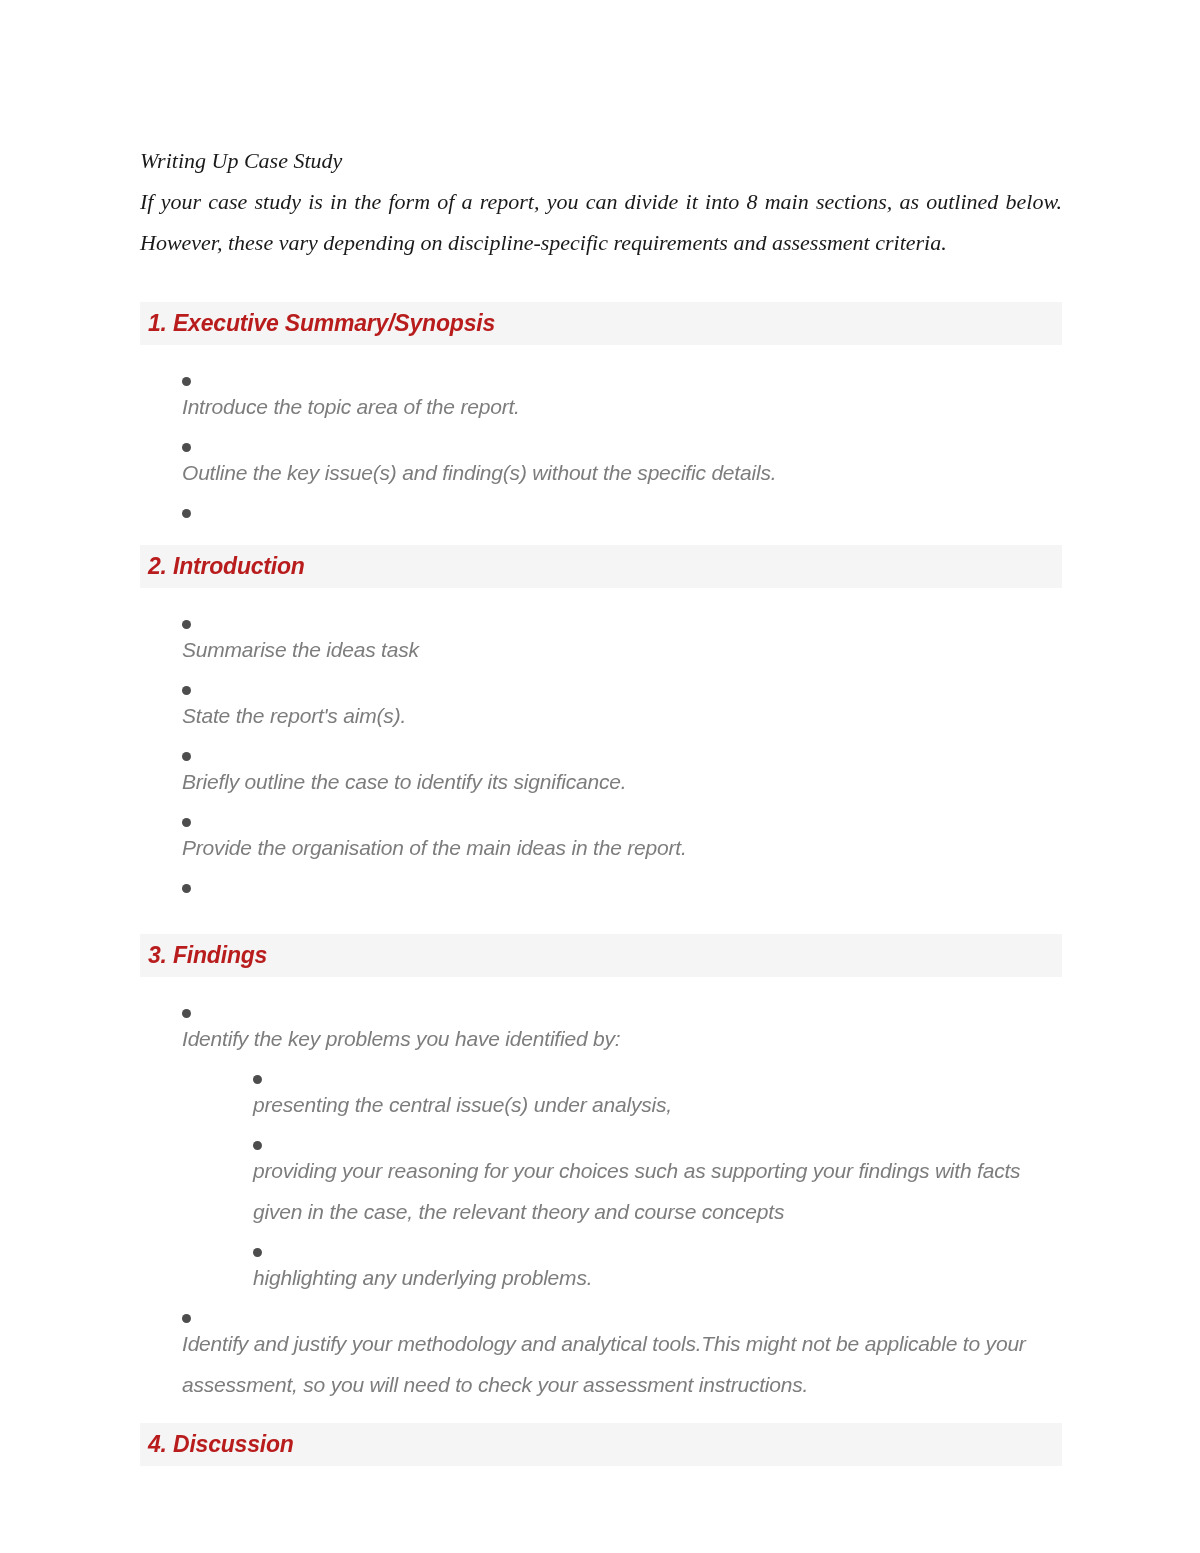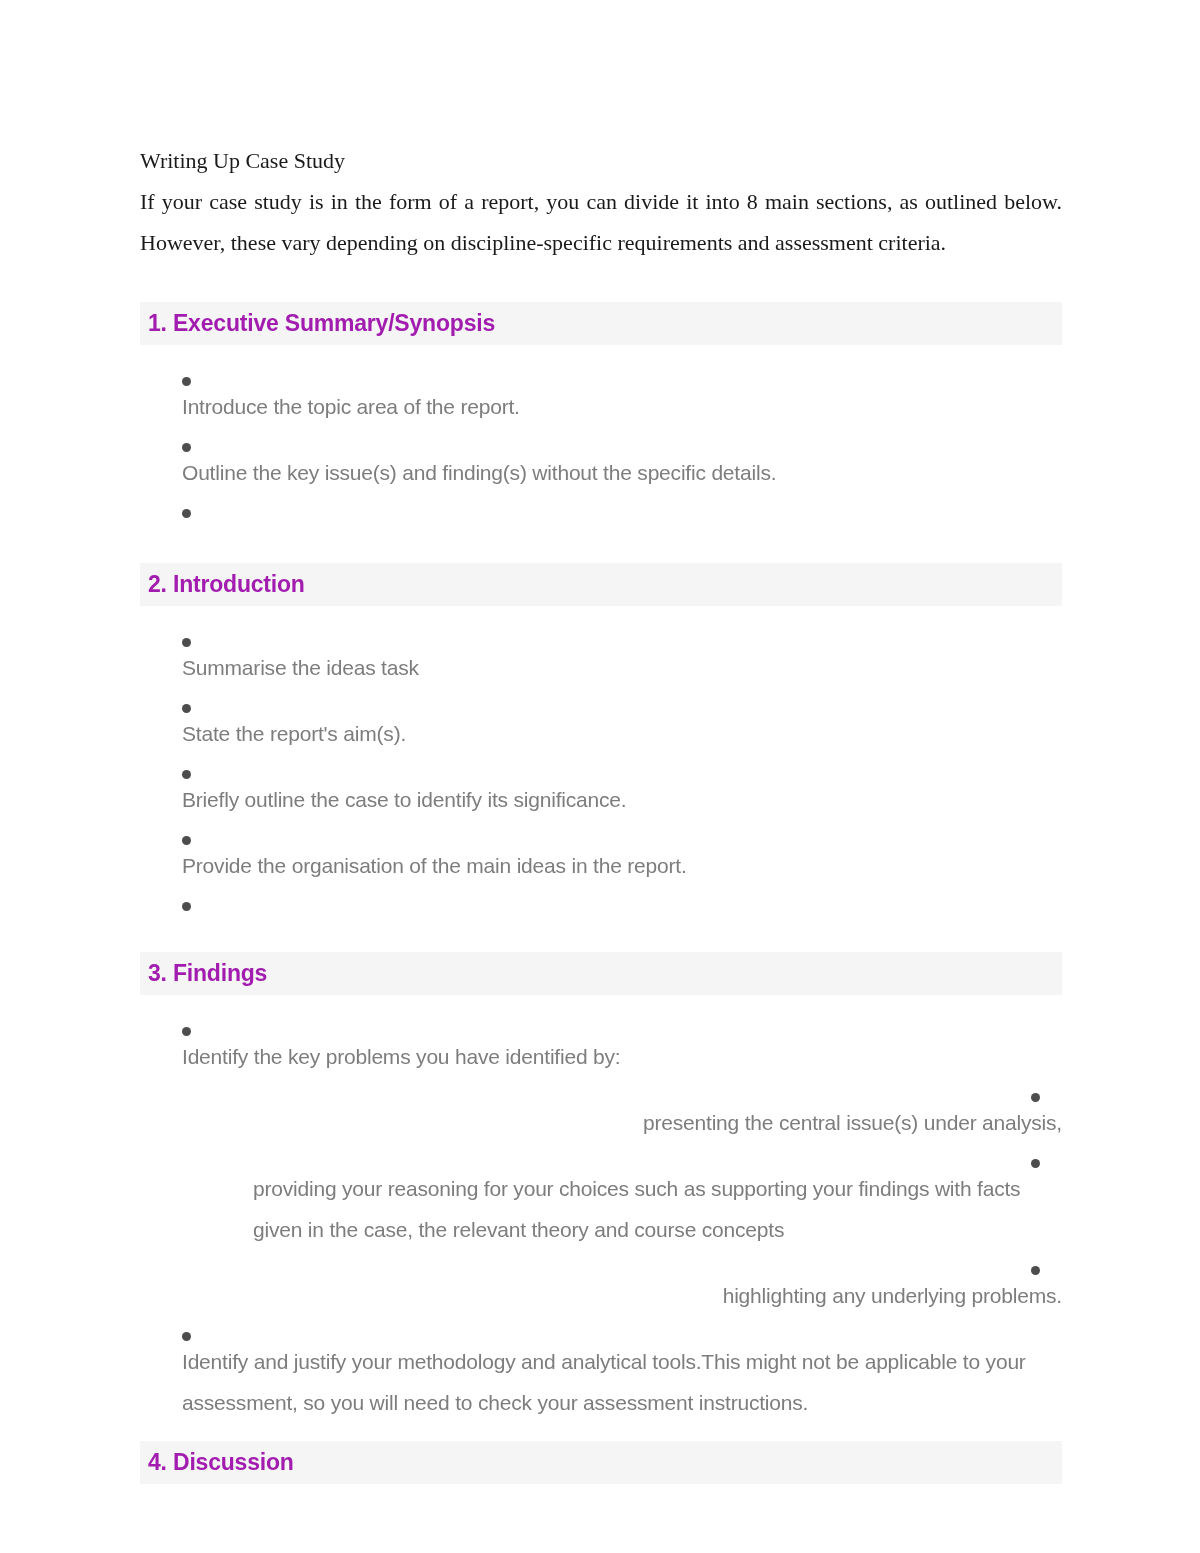--- a/index.html
+++ b/index.html
@@ -5,20 +5,21 @@
   * { margin:0; padding:0; box-sizing:border-box; }
   html,body { background:#ffffff; }
   .page {
     position:relative;
     width:1200px; height:1553px;
     margin:0 auto;
     background:#ffffff;
     padding:140px 138px 0 140px;
     overflow:hidden;
     font-family:"Liberation Sans", sans-serif;
+    font-style:italic;
   }
   .doc-title {
     font-family:"Liberation Serif", "DejaVu Serif", serif;
     font-size:22px; line-height:41px;
     color:#1a1a1a; font-weight:400;
   }
   .intro-para {
     font-family:"Liberation Serif", "DejaVu Serif", serif;
     font-size:22px; line-height:41px;
     color:#1a1a1a;
@@ -26,40 +27,40 @@
   }
   .section-bar {
     height:43px;
     background:#f5f5f5;
     display:flex; align-items:center;
     padding-left:8px;
   }
   .section-title {
     font-family:"Liberation Sans", sans-serif;
     font-weight:700; font-size:23px;
-    color:#a21caf;
+    color:#b91c1c;
     letter-spacing:-0.2px;
   }
   .sec-1 .section-bar { margin-top:39px; }
-  .sec-2 .section-bar { margin-top:29px; }
+  .sec-2 .section-bar { margin-top:11px; }
   .sec-3 .section-bar { margin-top:25px; }
   .sec-4 .section-bar { margin-top:18px; }
   ul.bullets {
     list-style:none;
     margin:16px 0 0 0;
     padding:0;
   }
   ul.bullets li {
     display:flex;
     align-items:flex-start;
     min-height:41px;
     flex-direction:column;
   }
   ul.bullets li.l1 { padding-left:42px; }
-  ul.bullets li.l2 { padding-left:113px;align-items:flex-end; }
+  ul.bullets li.l2 { padding-left:113px; }
   .dot {
     flex:0 0 auto;
     width:9px; height:9px;
     border-radius:50%;
     background:#4d4d4d;
     margin-top:16px;
     margin-right:22px;
   }
   .li-text {
     font-family:"Liberation Sans", sans-serif;

